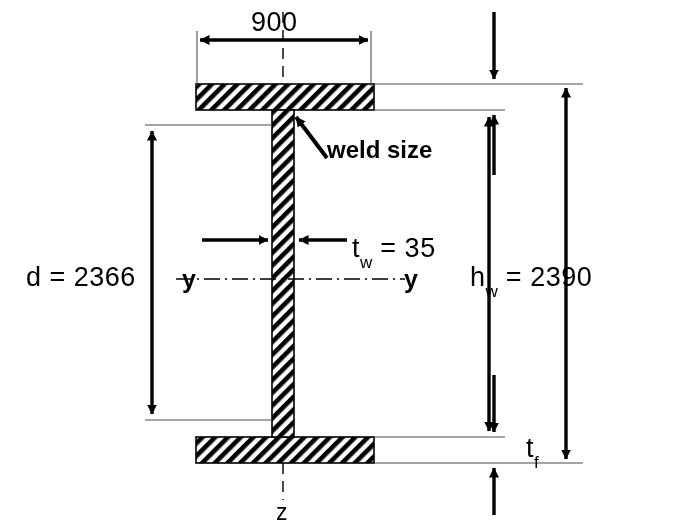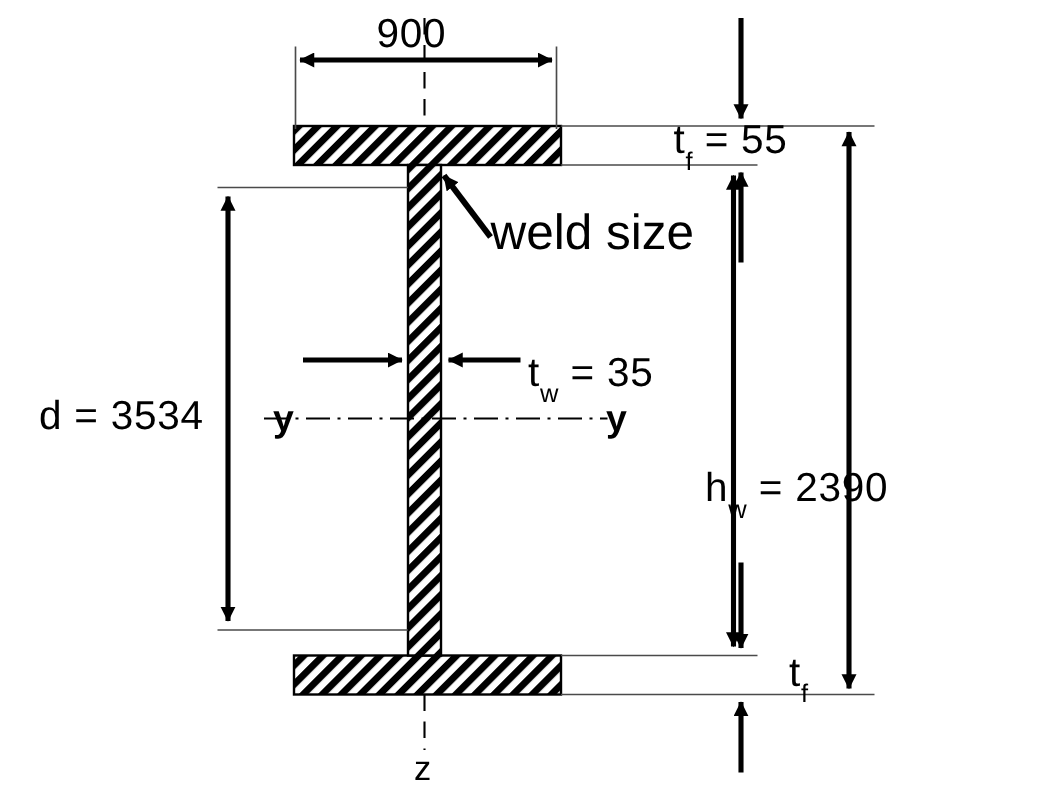--- a/index.html
+++ b/index.html
@@ -4,21 +4,21 @@
 <style>
   html,body{margin:0;padding:0;background:#ffffff;}
   body{width:696px;height:525px;font-family:"Liberation Sans",sans-serif;color:#000;}
   #stage{position:relative;width:696px;height:525px;overflow:hidden;background:#fff;}
   svg#diagram{position:absolute;left:0;top:0;width:696px;height:525px;}
   .lbl{position:absolute;white-space:nowrap;line-height:1;}
   .num{font-size:27px;font-weight:400;letter-spacing:.5px;}
   .sub{font-size:17px;vertical-align:sub;position:relative;top:5px;letter-spacing:0;}
   .axis{font-size:25px;font-weight:bold;}
   .axisz{font-size:23px;font-weight:400;}
-  .weld{font-size:33px;font-weight:normal;}
+  .weld{font-size:24px;font-weight:bold;}
 </style>
 </head>
 <body>
 
 <div id="stage">
 
   <svg id="diagram" viewBox="0 0 696 525">
     <defs>
       <pattern id="hatch" patternUnits="userSpaceOnUse" width="9" height="9" patternTransform="rotate(45)">
         <rect width="9" height="9" fill="#ffffff"></rect>
@@ -101,39 +101,34 @@
       <line x1="347" y1="240" x2="299" y2="240" marker-end="url(#arrowEnd)"></line>
     </g>
 
     <g>
       <line x1="327" y1="158" x2="296" y2="117" stroke="#000" stroke-width="4" marker-end="url(#arrowEnd)"></line>
     </g>
   </svg>
 
   <div class="lbl num" style="left:251px;top:9px;">900</div>
 
-  <div class="lbl num" style="left:26px;top:264px;">d = 3534</div>
+  <div class="lbl num" style="left:26px;top:264px;">d = 2366</div>
 
-  <div class="lbl num" style="left:449px;top:80px;">
-    <span>t</span><span class="sub">f</span>
-    <span>=</span>
-    <span>55</span>
-  </div>
 
   <div class="lbl num" style="left:497px;top:435px;margin-left:29px;">
     <span>t</span><span class="sub">f</span>
   </div>
 
   <div class="lbl num" style="left:352px;top:235px;text-align:right;">
     <span>t</span><span class="sub">w</span>
     <span>=</span>
     <span>35</span>
   </div>
 
-  <div class="lbl num" style="left:470px;top:264px;margin-top:48px;">
+  <div class="lbl num" style="left:470px;top:264px;">
     <span>h</span><span class="sub">w</span>
     <span>=</span>
     <span>2390</span>
   </div>
 
 
   <div class="lbl weld" style="left:327px;top:138px;">weld size</div>
 
   <div class="lbl axis" style="left:182px;top:267px;">y</div>
 

